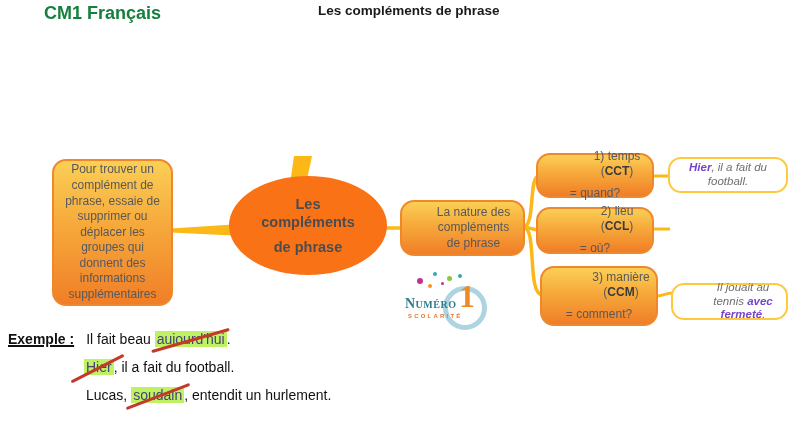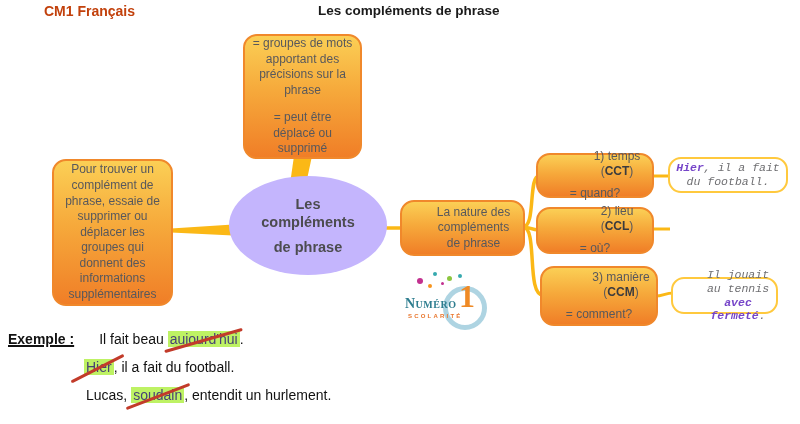--- a/index.html
+++ b/index.html
@@ -1,60 +1,60 @@
 <!DOCTYPE html>
 <html><head>
 <meta charset="utf-8">
 <style>
   html,body{margin:0;padding:0;background:#fff;}
   #canvas{position:relative;width:800px;height:424px;background:#fff;overflow:hidden;
           font-family:"Liberation Sans", sans-serif;}
 
   
-  .course-title{position:absolute;left:44px;top:3px;font-size:14px;font-weight:bold;color:#c2410c;}
+  .course-title{position:absolute;left:44px;top:3px;font-size:18px;font-weight:bold;color:#15803d;}
   .page-title{position:absolute;left:318px;top:3px;font-size:13.5px;font-weight:bold;color:#1a1a1a;}
 
   
   svg.links{position:absolute;left:0;top:0;z-index:1;}
 
   
   .gbox{position:absolute;z-index:2;border:2px solid #f0882b;border-radius:14px;
         background:linear-gradient(180deg,#fbcf55 0%,#f6a93b 45%,#f07e27 100%);
         color:#58585c;font-size:12px;line-height:1.3;text-align:center;
         display:flex;flex-direction:column;justify-content:center;align-items:center;
         box-sizing:border-box;padding:6px 6px;}
   .gbox .para + .para{margin-top:12px;}
 
-  .center-ellipse{position:absolute;z-index:2;background:#c4b5fd;border-radius:50%;
+  .center-ellipse{position:absolute;z-index:2;background:#f97316;border-radius:50%;
         display:flex;flex-direction:column;justify-content:center;align-items:center;
         color:#4c4c4f;font-weight:bold;font-size:14.5px;line-height:1.25;text-align:center;}
   .center-ellipse .l3{margin-top:7px;}
 
   .tline{line-height:1.25;margin-left:44px;}
   .tline b{color:#3b3b3e;}
   .tanswer{margin-top:7px;}
 
   .wbox{position:absolute;z-index:2;background:#fff;border:2.5px solid #ffc93e;border-radius:13px;
         display:flex;justify-content:center;align-items:center;box-sizing:border-box;
-        font-style:italic;font-size:11.5px;line-height:1.18;color:#6f6f72;text-align:center;padding:2px 5px;font-family:Liberation Mono, monospace;}
+        font-style:italic;font-size:11.5px;line-height:1.18;color:#6f6f72;text-align:center;padding:2px 5px;}
   .wbox .hl-purple{color:#7645c9;font-weight:bold;}
 
   
   .logo{position:absolute;left:403px;top:272px;width:96px;height:62px;z-index:2;}
   .logo .ring{position:absolute;left:40px;top:14px;width:34px;height:34px;border:5px solid #aed4e2;border-radius:50%;}
   .logo .one{position:absolute;left:56px;top:6px;font-family:"Liberation Serif",serif;font-weight:bold;
              font-size:32px;color:#ef8a25;}
   .logo .word{position:absolute;left:2px;top:24px;font-family:"Liberation Serif",serif;
               font-variant:small-caps;font-size:14px;letter-spacing:.5px;color:#2e7d8f;font-weight:bold;}
   .logo .sub{position:absolute;left:5px;top:41px;font-size:6px;letter-spacing:2.2px;color:#e8752c;font-weight:bold;}
   .logo .dot{position:absolute;border-radius:50%;}
 
   
   .ex-line{position:absolute;z-index:2;font-size:14px;color:#111;white-space:nowrap;}
-  .ex-label{font-weight:bold;text-decoration:underline;text-decoration-thickness:2px;margin-right:25px;}
+  .ex-label{font-weight:bold;text-decoration:underline;text-decoration-thickness:2px;margin-right:12px;}
   .strike{position:relative;background:#bef264;color:#474273;padding:0 2px;}
   .strike::after{content:"";position:absolute;height:3px;background:#c23b2a;border-radius:2px;top:47%;}
   .strike.s1::after{left:-6%;width:112%;transform:rotate(-16deg);}
   .strike.s2::after{left:-55%;width:200%;transform:rotate(-27deg);}
   .strike.s3::after{left:-14%;width:128%;transform:rotate(-21deg);}
 </style>
 </head>
 <body>
 
 <div id="canvas">
@@ -67,24 +67,20 @@
     <polygon points="171,228.5 233,224.5 233,235.5 171,232.5" fill="#fbb816"></polygon>
     <path d="M385,228 L403,228" stroke="#fbb816" stroke-width="3.5" fill="none"></path>
     <path d="M523,227 C536,227 528,176 539,176" stroke="#fbb816" stroke-width="3.5" fill="none" stroke-linecap="round"></path>
     <path d="M523,227 C530,227 531,230 539,230" stroke="#fbb816" stroke-width="3.5" fill="none" stroke-linecap="round"></path>
     <path d="M523,227 C538,227 526,295 543,295" stroke="#fbb816" stroke-width="3.5" fill="none" stroke-linecap="round"></path>
     <path d="M652,176 L670,176" stroke="#fbb816" stroke-width="3" fill="none"></path>
     <path d="M652,229 L670,229" stroke="#fbb816" stroke-width="3" fill="none"></path>
     <path d="M655,296 C664,296 664,293 674,293" stroke="#fbb816" stroke-width="3" fill="none"></path>
   </svg>
 
-  <div class="gbox" style="left:243px;top:34px;width:119px;height:125px;">
-    <div class="para">= groupes de mots apportant des précisions sur la phrase</div>
-    <div class="para">= peut être déplacé ou supprimé</div>
-  </div>
 
   <div class="gbox" style="left:52px;top:159px;width:121px;height:147px;">
     <div class="para">Pour trouver un complément de phrase, essaie de supprimer ou déplacer les groupes qui donnent des informations supplémentaires</div>
   </div>
 
   <div class="center-ellipse" style="left:229px;top:176px;width:158px;height:99px;">
     <div>Les</div>
     <div>compléments</div>
     <div class="l3">de phrase</div>
   </div>
@@ -107,21 +103,21 @@
     <div class="tline">3) manière</div>
     <div class="tline"><span>(</span><b>CCM</b><span>)</span></div>
     <div class="tanswer">= comment?</div>
   </div>
 
   <div class="wbox" style="left:668px;top:157px;width:120px;height:36px;">
     <span><span class="hl-purple">Hier</span><span>, il a fait du football.</span></span>
   </div>
 
 
-  <div class="wbox" style="left:671px;top:277px;width:107px;height:37px;padding-left:32px;">
+  <div class="wbox" style="left:671px;top:283px;width:117px;height:37px;padding-left:32px;">
     <span><span>Il jouait au tennis </span><span class="hl-purple">avec fermeté</span><span>.</span></span>
   </div>
 
   <div class="logo">
     <span class="dot" style="left:14px;top:6px;width:6px;height:6px;background:#c2308f;"></span>
     <span class="dot" style="left:30px;top:0px;width:4px;height:4px;background:#36a9ae;"></span>
     <span class="dot" style="left:44px;top:4px;width:5px;height:5px;background:#8cc63f;"></span>
     <span class="dot" style="left:25px;top:12px;width:4px;height:4px;background:#f7941d;"></span>
     <span class="dot" style="left:55px;top:2px;width:4px;height:4px;background:#36a9ae;"></span>
     <span class="dot" style="left:38px;top:10px;width:3px;height:3px;background:#c2308f;"></span>

